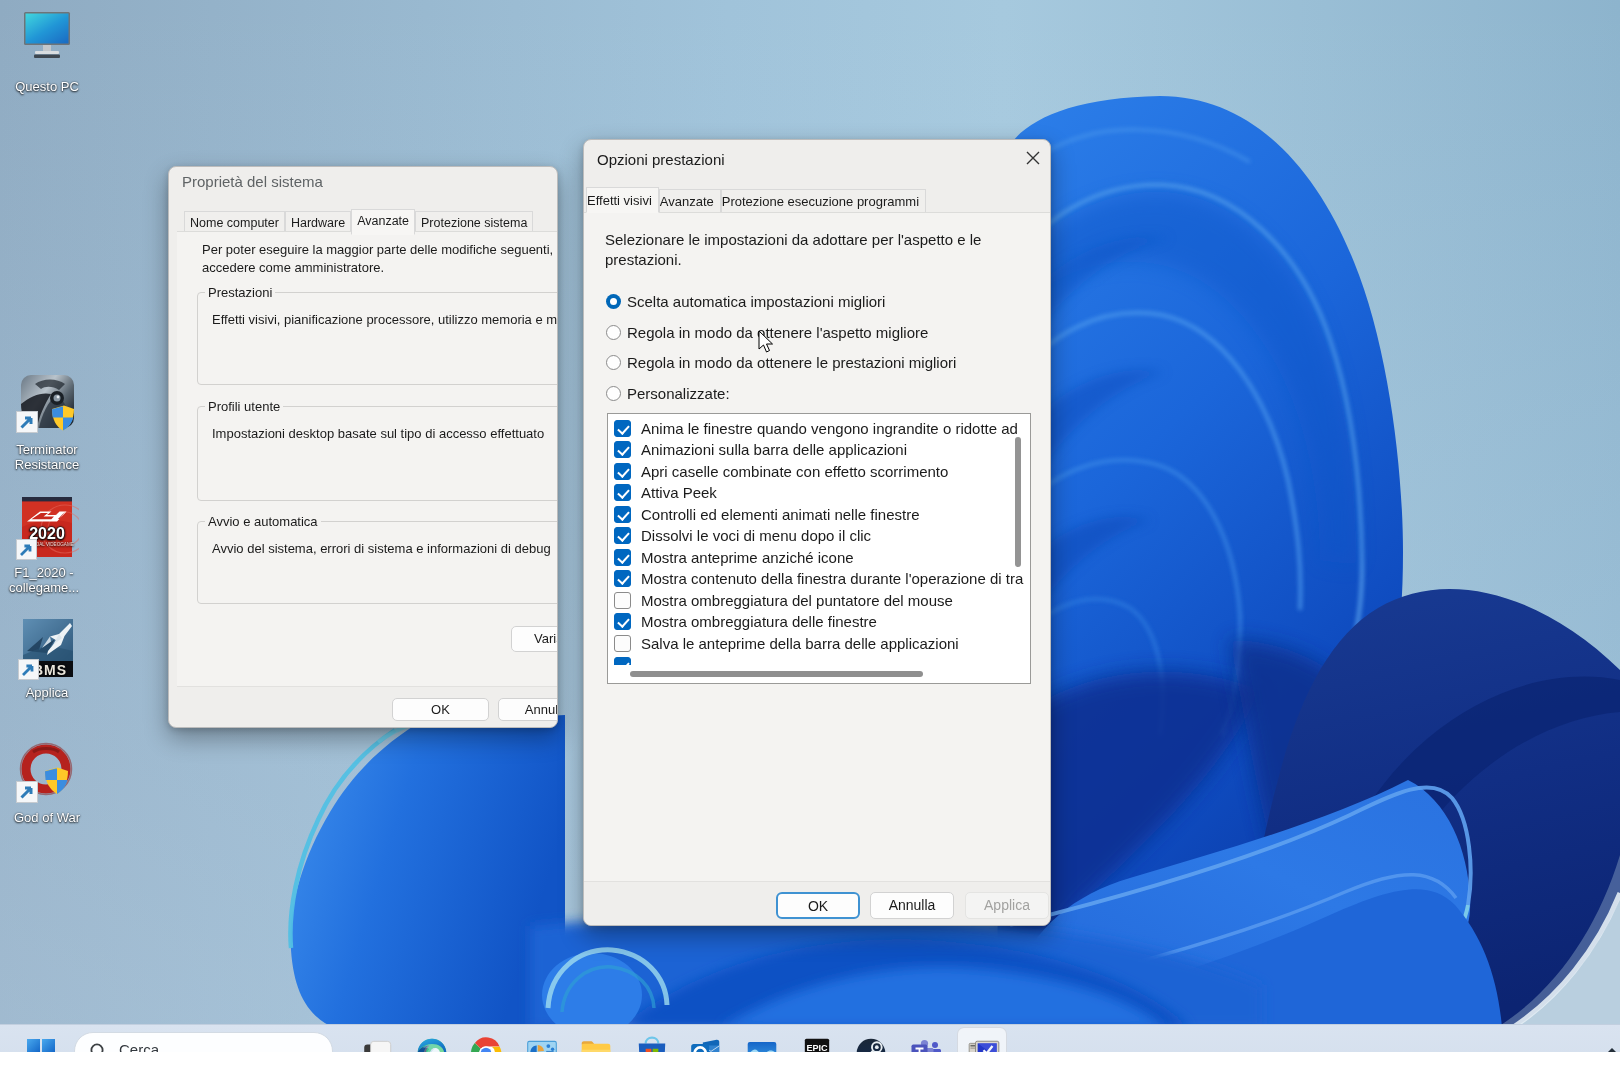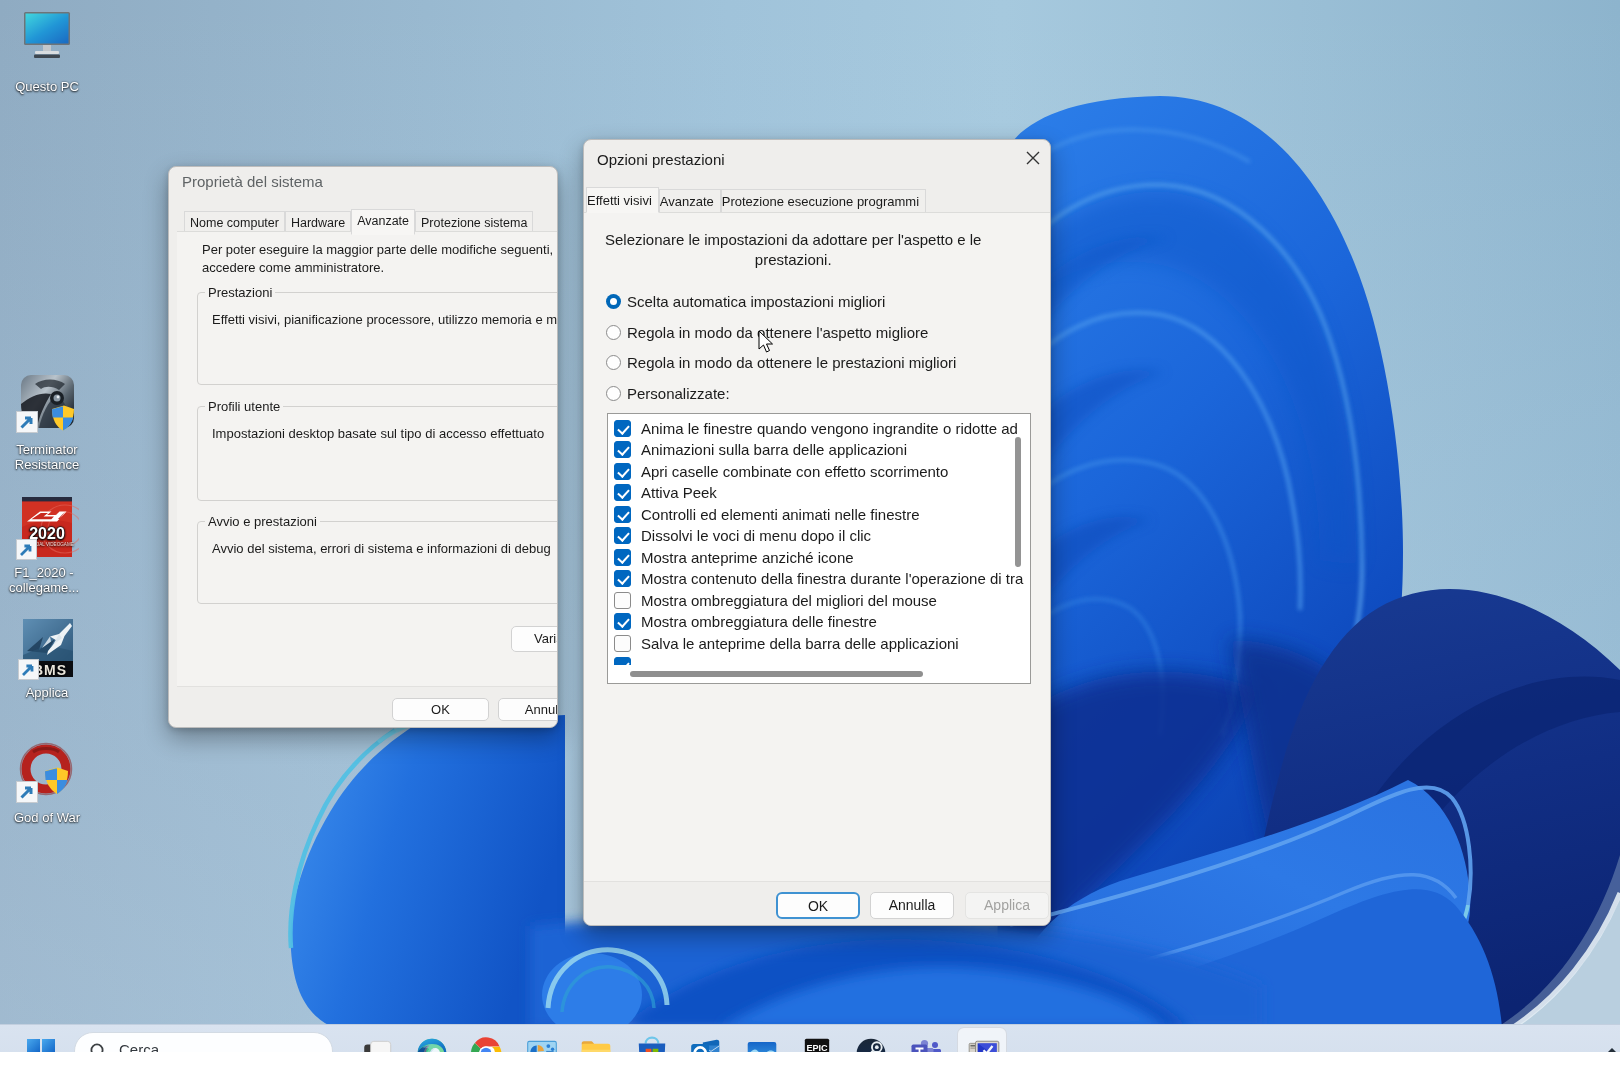--- a/index.html
+++ b/index.html
@@ -292,41 +292,41 @@
     </div>
     <div class="grp" style="left:28px; top:125px; width:560px; height:93px;">
       <div class="glabel">Prestazioni</div>
       <div class="gtext">Effetti visivi, pianificazione processore, utilizzo memoria e memoria</div>
     </div>
     <div class="grp" style="left:28px; top:239px; width:560px; height:95px;">
       <div class="glabel">Profili utente</div>
       <div class="gtext">Impostazioni desktop basate sul tipo di accesso effettuato</div>
     </div>
     <div class="grp" style="left:28px; top:354px; width:560px; height:83px;">
-      <div class="glabel">Avvio e prestazioni</div>
+      <div class="glabel">Avvio e automatica</div>
       <div class="gtext">Avvio del sistema, errori di sistema e informazioni di debug</div>
     </div>
     <div class="btn" style="left:342px; top:459px; width:160px; height:26px; line-height:24px; text-align:left; padding-left:22px;">Variabili</div>
     <div class="btn" style="left:223px; top:531px; width:97px; height:23px; line-height:21px;">OK</div>
     <div class="btn" style="left:329px; top:531px; width:97px; height:23px; line-height:21px;">Annulla</div>
   </div>
 
   <div class="win" id="frontwin">
     <div class="wtitle">Opzioni prestazioni</div>
     <svg style="position:absolute; right:9px; top:10px;" width="16" height="16" viewBox="0 0 16 16">
       <path d="M2 2 L14 14 M14 2 L2 14" stroke="#333" stroke-width="1.4"></path>
     </svg>
     <div class="tabs" style="left:2px; top:47px;">
       <div class="tab sel">Effetti visivi</div>
         <div class="tab">Avanzate</div>
         <div class="tab">Protezione esecuzione programmi</div>
     </div>
     <div class="tabpage" style="left:0px; top:72px; width:466px; height:670px;"></div>
 
-    <div style="position:absolute; left:21px; top:90px; font-size:15px; color:#1b1b1b; line-height:20px;text-align:center;">
+    <div style="position:absolute; left:21px; top:90px; font-size:15px; color:#1b1b1b; line-height:20px;">
       Selezionare le impostazioni da adottare per l'aspetto e le<br>prestazioni.
     </div>
 
     <div class="radio" style="left:22px; top:154px; background:#0067b8;"></div>
     <div style="position:absolute; left:26px; top:158px; width:7px; height:7px; border-radius:50%; background:#fff; z-index:1;"></div>
     <div class="rlabel" style="left:43px; top:153px;">Scelta automatica impostazioni migliori</div>
 
     <div class="radio off" style="left:22px; top:185px;"></div>
     <div class="rlabel" style="left:43px; top:184px;">Regola in modo da ottenere l'aspetto migliore</div>
 
@@ -364,21 +364,21 @@
       <div class="chkrow" style="top:133px;">
           <span class="cbox on"></span>
           <span class="ctext">Mostra anteprime anziché icone</span>
         </div>
       <div class="chkrow" style="top:154px;">
           <span class="cbox on"></span>
           <span class="ctext">Mostra contenuto della finestra durante l'operazione di tra</span>
         </div>
       <div class="chkrow" style="top:176px;">
           <span class="cbox off"></span>
-          <span class="ctext">Mostra ombreggiatura del migliori del mouse</span>
+          <span class="ctext">Mostra ombreggiatura del puntatore del mouse</span>
         </div>
       <div class="chkrow" style="top:197px;">
           <span class="cbox on"></span>
           <span class="ctext">Mostra ombreggiatura delle finestre</span>
         </div>
       <div class="chkrow" style="top:219px;">
           <span class="cbox off"></span>
           <span class="ctext">Salva le anteprime della barra delle applicazioni</span>
         </div>
       <div class="chkrow" style="top:241px;">

